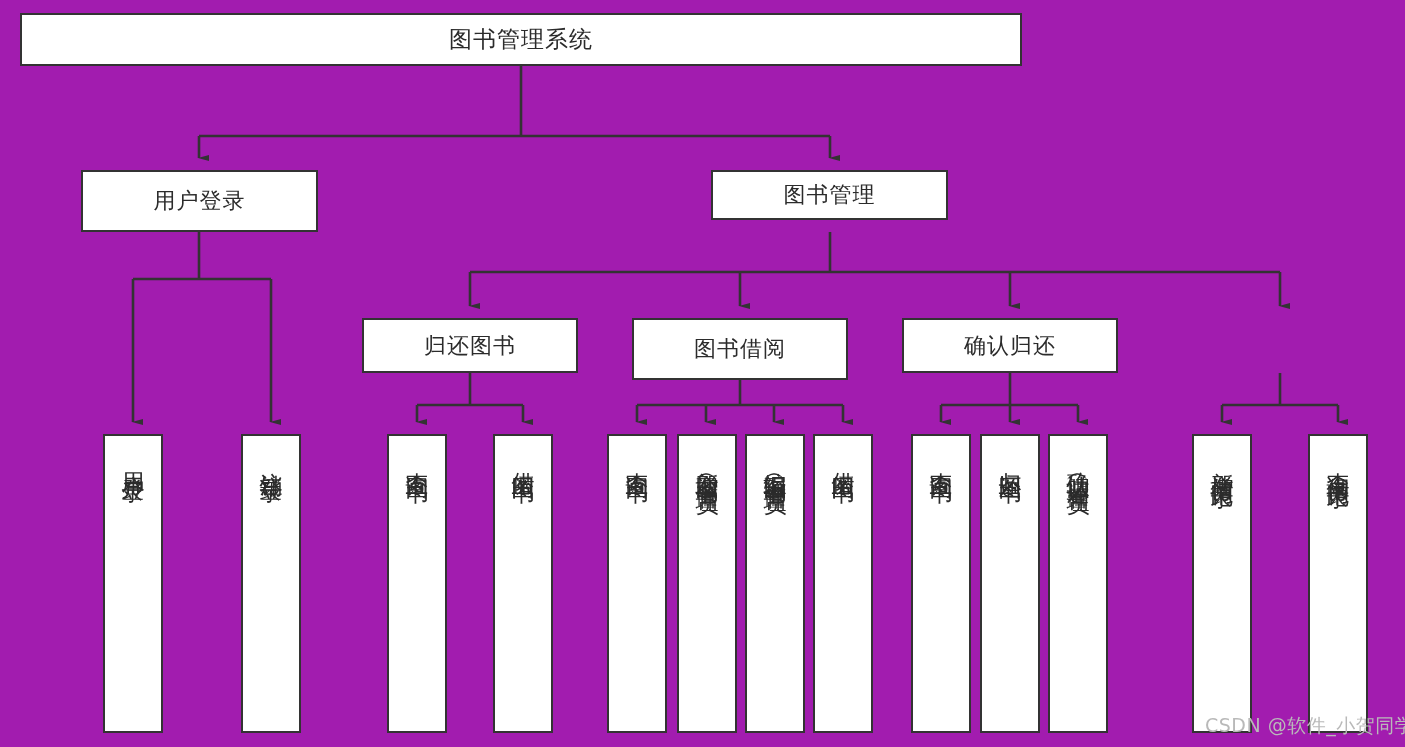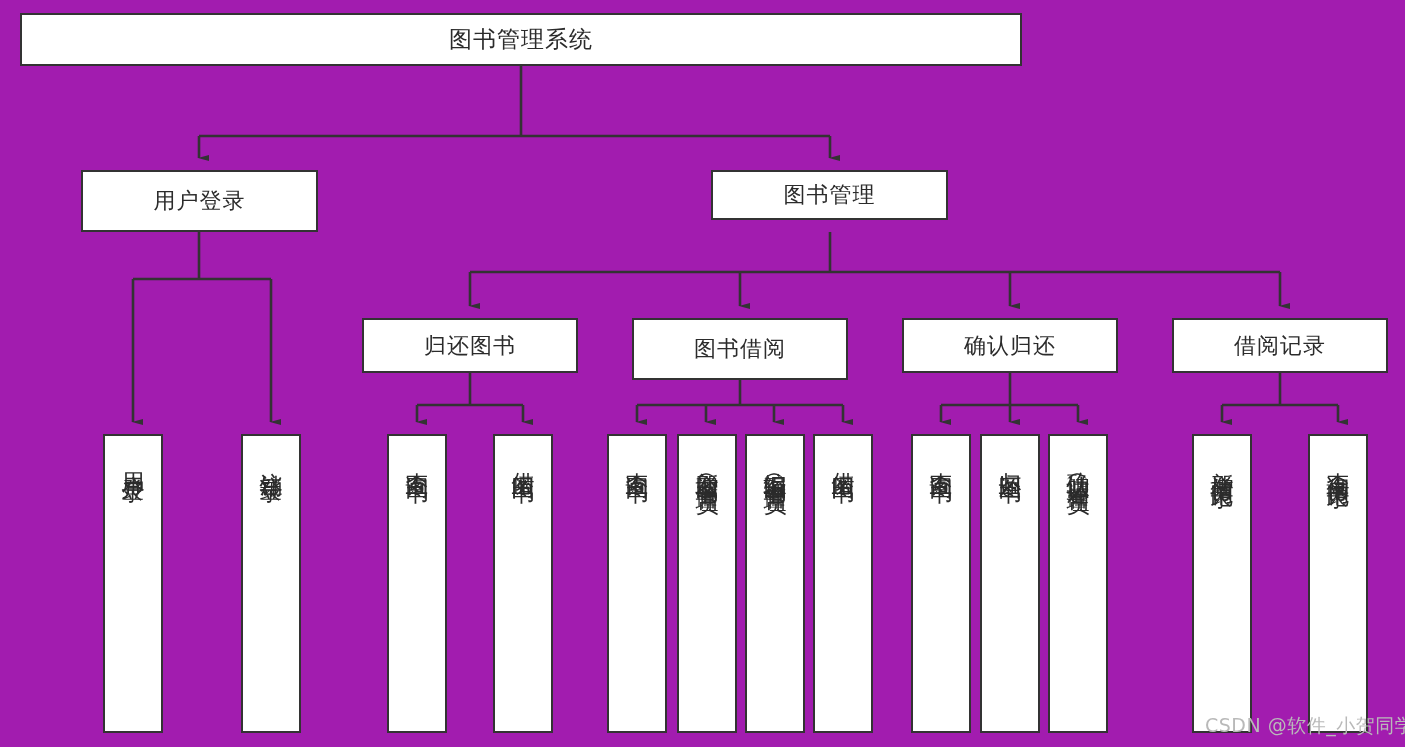--- a/index.html
+++ b/index.html
@@ -131,23 +131,20 @@
 
   <div class="node" style="left:362px;top:318px;width:216px;height:55px;">
     <span class="lbl">归还图书</span>
   </div>
   <div class="node" style="left:632px;top:318px;width:216px;height:62px;">
     <span class="lbl">图书借阅</span>
   </div>
   <div class="node" style="left:902px;top:318px;width:216px;height:55px;">
     <span class="lbl">确认归还</span>
   </div>
-  <div class="node" style="left:1172px;top:318px;width:216px;height:55px;">
-    <span class="lbl">借阅记录</span>
-  </div>
 
   <div class="node vert" style="left:103px;top:434px;width:60px;height:299px;">
     <span class="lbl">用户登录</span>
   </div>
   <div class="node vert" style="left:241px;top:434px;width:60px;height:299px;">
     <span class="lbl">注销登录</span>
   </div>
 
   <div class="node vert" style="left:387px;top:434px;width:60px;height:299px;">
     <span class="lbl">查询图书</span>

